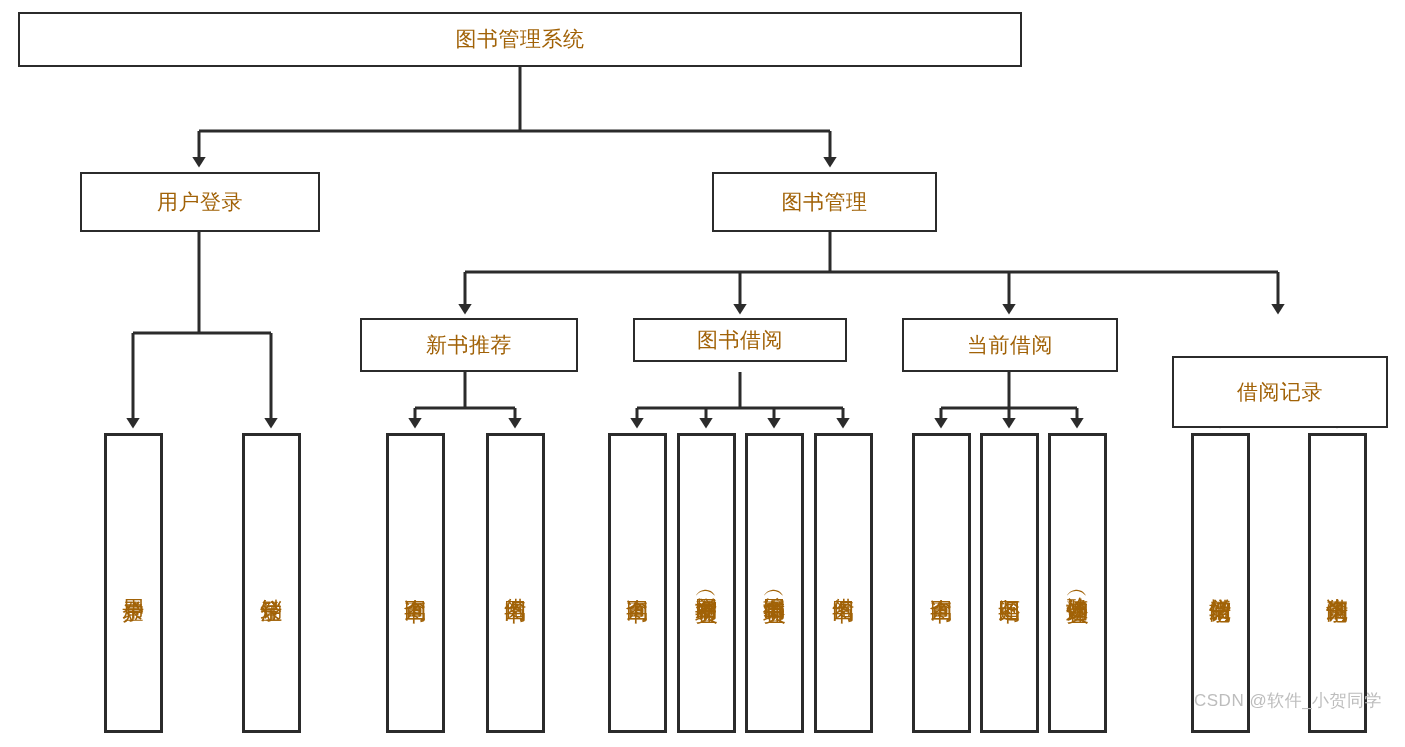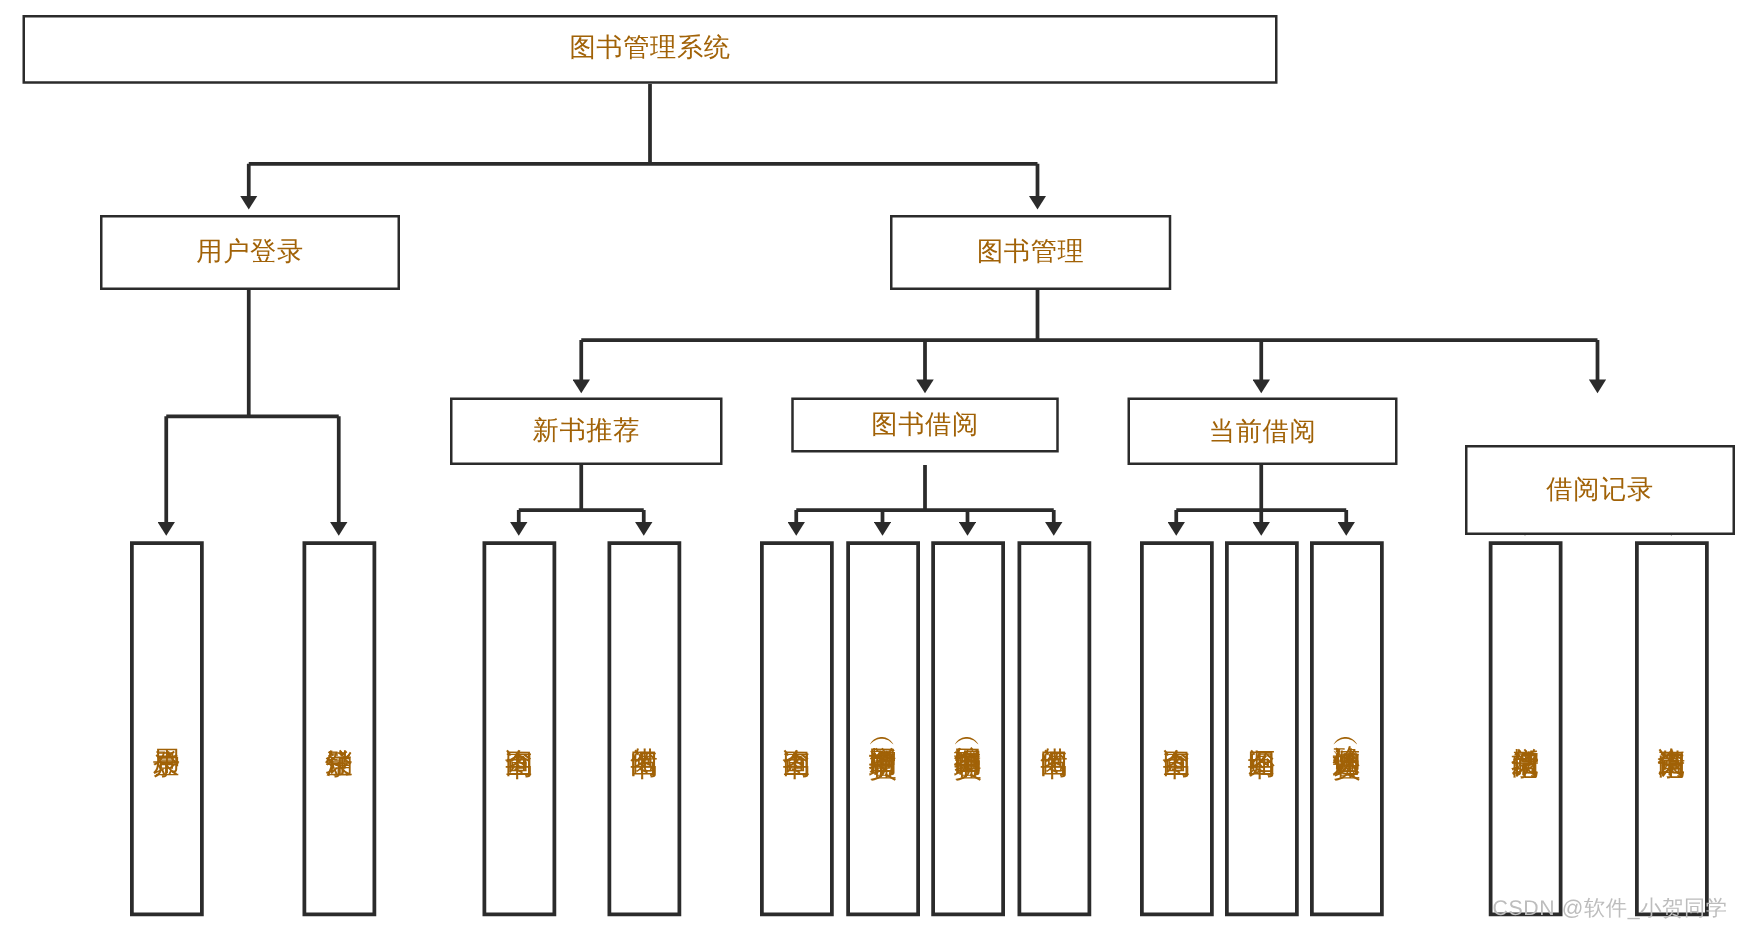--- a/index.html
+++ b/index.html
@@ -188,15 +188,15 @@
   </div>
 
   <div class="node leaf" style="left:1191px; top:433px; width:59px; height:300px;">
     <span class="node-label">新增借阅记录</span>
   </div>
 
   <div class="node leaf" style="left:1308px; top:433px; width:59px; height:300px;">
     <span class="node-label">查询借阅记录</span>
   </div>
 
-  <div class="watermark" style="left:1194px; top:715px;">CSDN @软件_小贺同学</div>
+  <div class="watermark" style="left:1194px; top:689px;">CSDN @软件_小贺同学</div>
 
 </div>
 
 </body></html>

